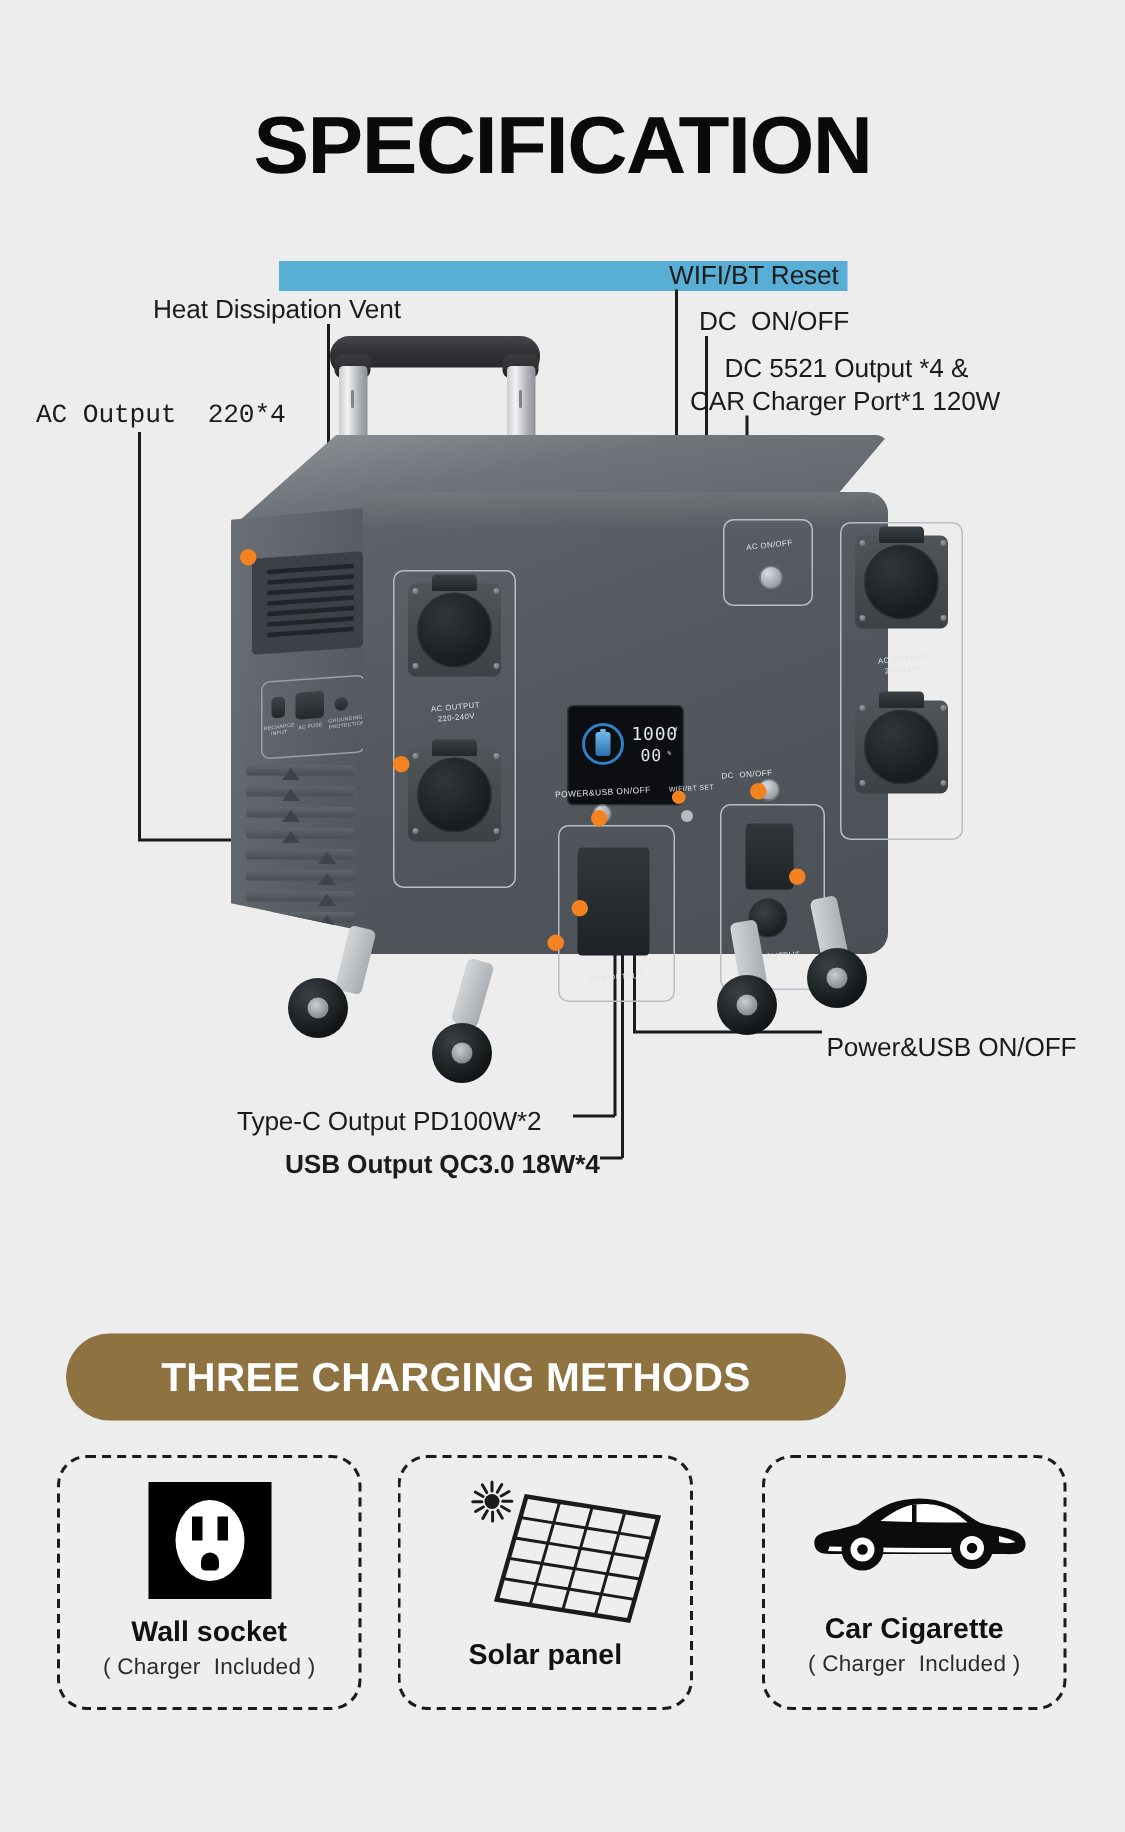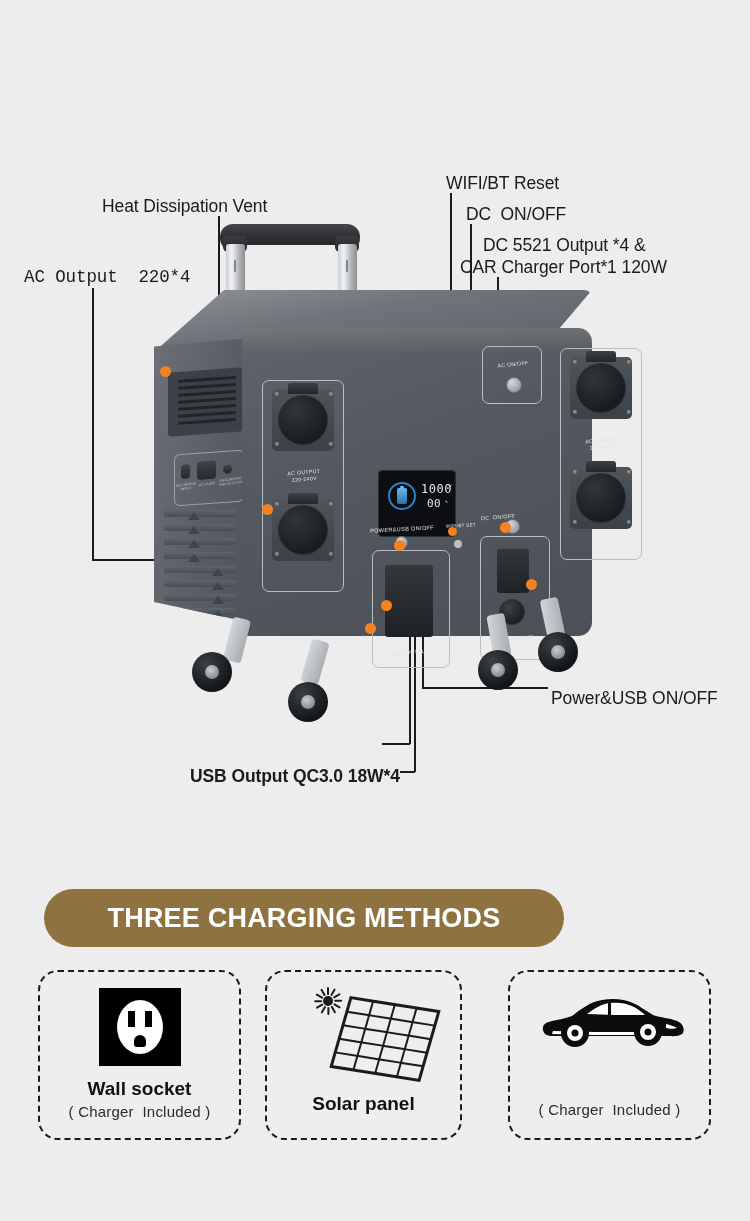--- a/index.html
+++ b/index.html
@@ -283,28 +283,33 @@
   .panel-grid i{ background:#efeeef; display:block; }
 
   
   .car{ position:absolute; left:50%; transform:translateX(-50%); top:18px; width:150px; height:62px; }
 </style>
 </head>
 <body>
 
 <div class="page">
 
+  <div class="title-wrap">
+    <div class="title-bar"></div>
+    <div class="title-text">SPECIFICATION</div>
+  </div>
 
   <div class="lbl" style="left:102px; top:195px;">Heat Dissipation Vent</div>
   <div class="lbl" style="left:24px; top:266px;font-family:Liberation Mono, monospace;">AC Output  220*4</div>
   <div class="lbl" style="left:446px; top:172px;">WIFI/BT Reset</div>
   <div class="lbl" style="left:466px; top:203px;">DC  ON/OFF</div>
   <div class="lbl" style="left:483px; top:234px;">DC 5521 Output *4 &amp;</div>
   <div class="lbl" style="left:460px; top:256px;">CAR Charger Port*1 120W</div>
   <div class="lbl" style="left:551px; top:687px;">Power&amp;USB ON/OFF</div>
+  <div class="lbl" style="left:158px; top:736px;">Type-C Output PD100W*2</div>
   <div class="lbl" style="left:190px; top:765px;font-weight:bold;">USB Output QC3.0 18W*4</div>
 
   <div class="ln lnv" style="left:218px; top:216px; height:127px;"></div>
 
   <div class="ln lnv" style="left:92px; top:288px; height:272px;"></div>
   <div class="ln lnh" style="left:92px; top:559px; width:228px;"></div>
 
   <div class="ln lnv" style="left:450px; top:193px; height:298px;"></div>
 
   <div class="ln lnv" style="left:470px; top:224px; height:267px;"></div>
@@ -541,16 +546,17 @@
       <path fill="#0c0c0c" d="M73 13h3v17h-3z"></path>
       <path fill="#ffffff" d="M18 41c28 1 57 1 85 1l-2 3c-28 0-56 0-84-1z"></path>
       <circle cx="40" cy="43" r="14" fill="#0c0c0c"></circle>
       <circle cx="40" cy="43" r="8" fill="#ffffff"></circle>
       <circle cx="40" cy="43" r="3.5" fill="#0c0c0c"></circle>
       <circle cx="113" cy="42" r="14" fill="#0c0c0c"></circle>
       <circle cx="113" cy="42" r="8" fill="#ffffff"></circle>
       <circle cx="113" cy="42" r="3.5" fill="#0c0c0c"></circle>
       <path fill="#ffffff" d="M131 34c4 1 8 2 11 4-3 1-8 1-11 0z"></path>
     </svg>
+    <div class="card-title" style="top:104px;">Car Cigarette</div>
     <div class="card-sub" style="top:129px;">( Charger  Included )</div>
   </div>
 
 </div>
 
 </body></html>

